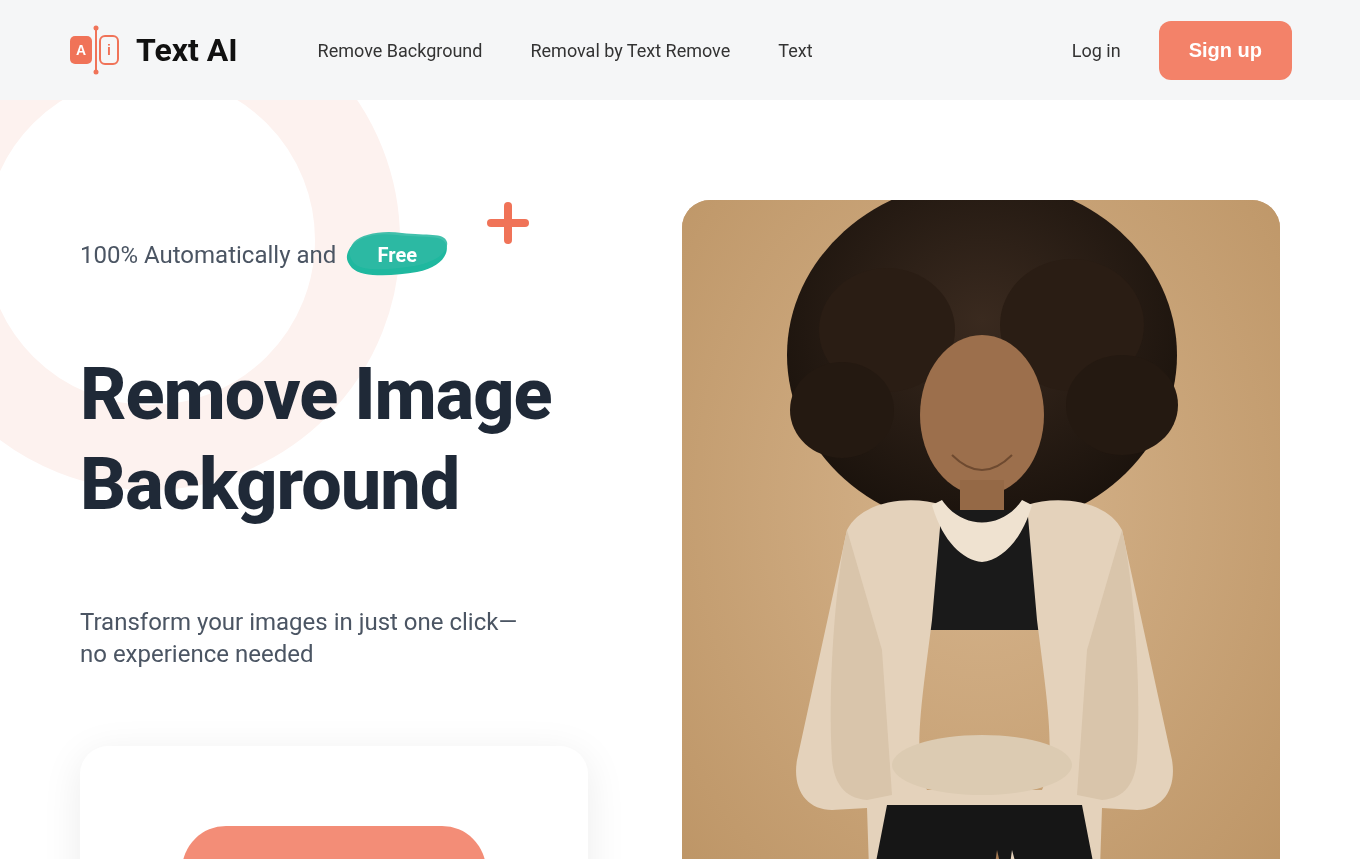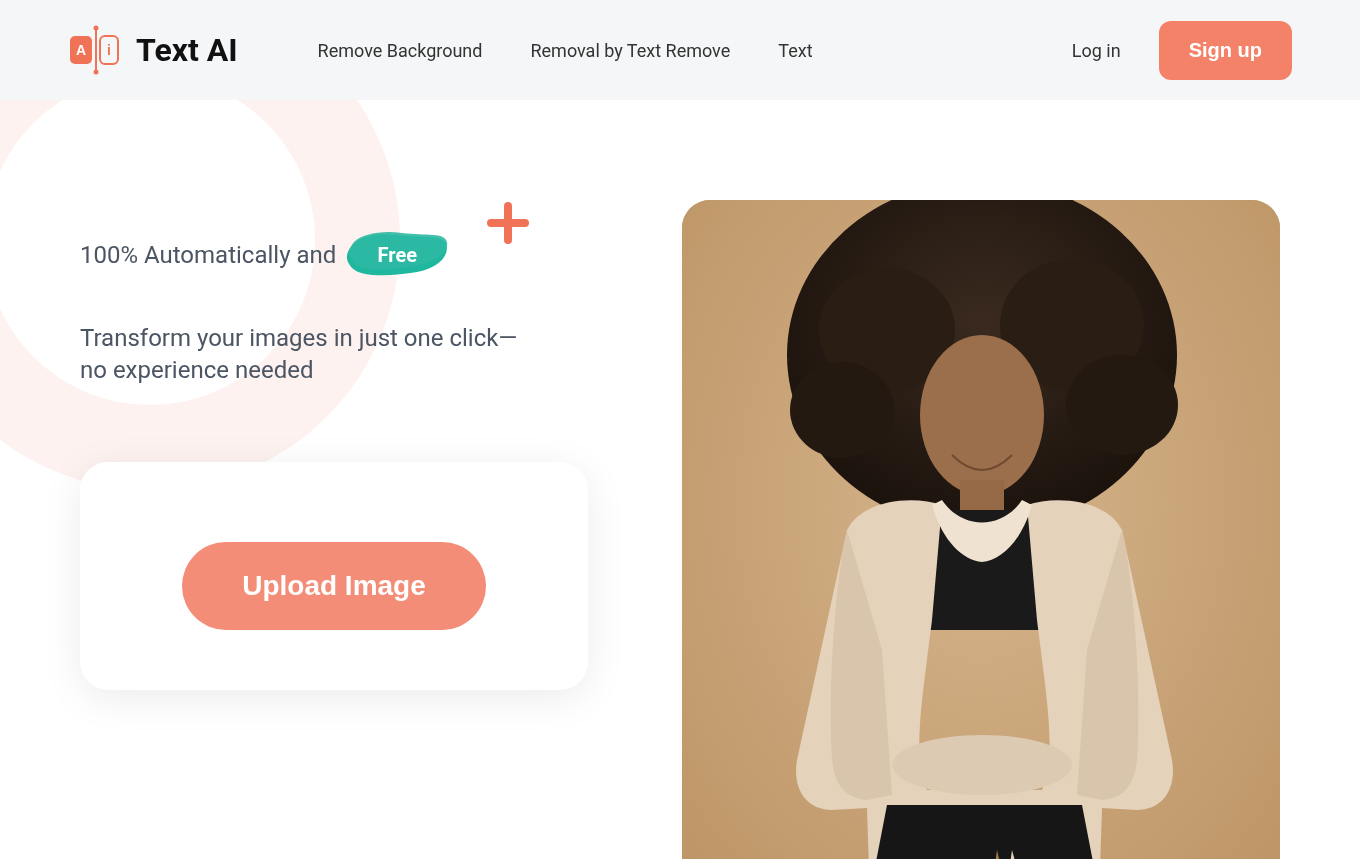--- a/index.html
+++ b/index.html
@@ -132,21 +132,21 @@
   font-size: 72px;
   font-weight: 800;
   color: #1f2937;
   line-height: 1.25;
   margin-top: 60px;
   letter-spacing: -1px;
 }
 .subtext {
   font-size: 24px;
   color: #4b5563;
-  margin-top: 32px;
+  margin-top: 76px;
   line-height: 1.35;
   max-width: 440px;
 }
 .upload-card {
   margin-top: 75px;
   background: #fff;
   border-radius: 28px;
   box-shadow: 0 8px 40px rgba(0,0,0,0.08);
   padding: 80px 50px 60px;
   width: 508px;
@@ -224,20 +224,21 @@
         <span>Free</span>
       </div>
       <div class="plus-icon">
         <svg width="46" height="46" viewBox="0 0 46 46">
           <rect x="19" y="2" width="8" height="42" rx="4" fill="#f07358"></rect>
           <rect x="2" y="19" width="42" height="8" rx="4" fill="#f07358"></rect>
         </svg>
       </div>
     </div>
 
+    <h1 class="headline">Remove Image Background</h1>
 
     <p class="subtext">Transform your images in just one click—no experience needed</p>
 
     <div class="upload-card">
       <button class="upload-btn">Upload Image</button>
     </div>
   </section>
 
   <section class="right">
     <div class="hero-image">

